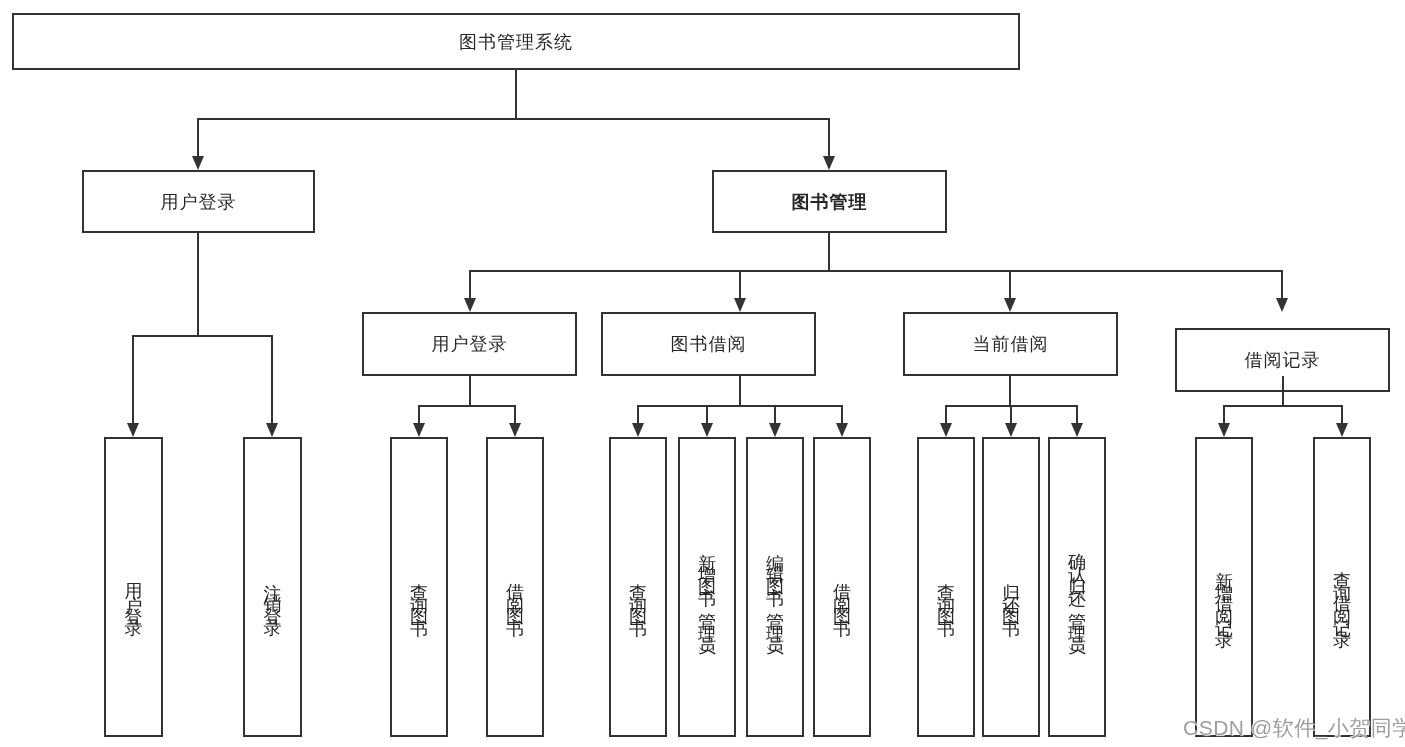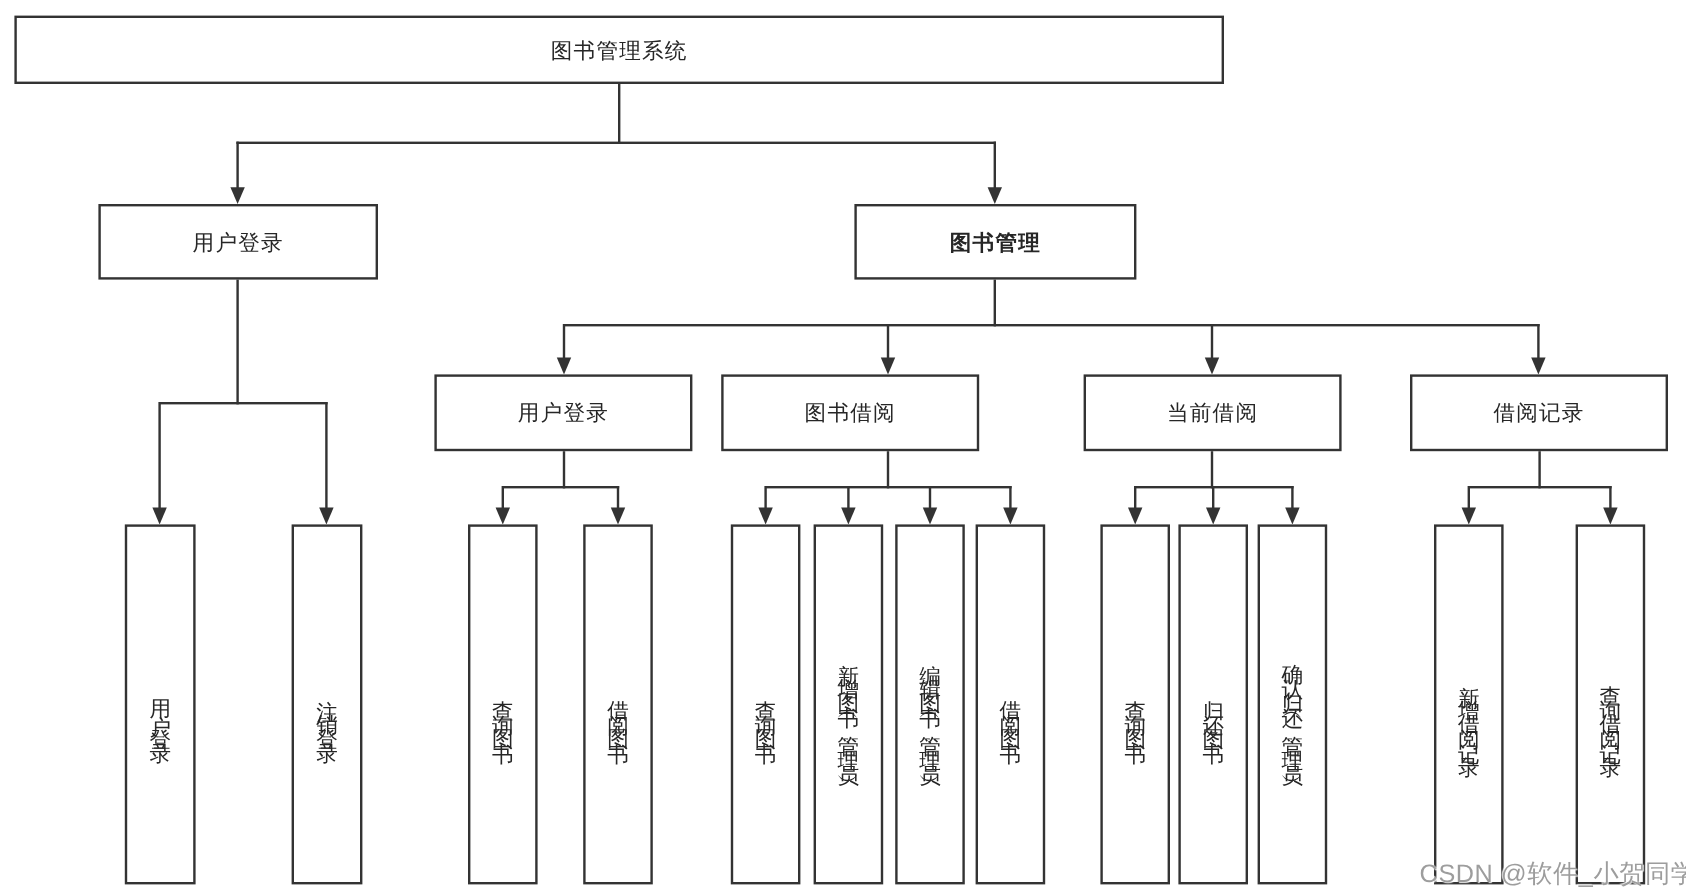--- a/index.html
+++ b/index.html
@@ -89,21 +89,21 @@
   <div class="vl" style="left:739px; top:270px; height:30px;"></div>
   <div class="ar" style="left:734px; top:298px;"></div>
   <div class="vl" style="left:1009px; top:270px; height:30px;"></div>
   <div class="ar" style="left:1004px; top:298px;"></div>
   <div class="vl" style="left:1281px; top:270px; height:30px;"></div>
   <div class="ar" style="left:1276px; top:298px;"></div>
 
   <div class="box" style="left:362px; top:312px; width:215px; height:64px;">用户登录</div>
   <div class="box" style="left:601px; top:312px; width:215px; height:64px;">图书借阅</div>
   <div class="box" style="left:903px; top:312px; width:215px; height:64px;">当前借阅</div>
-  <div class="box" style="left:1175px; top:312px; width:215px; height:64px;">借阅记录</div>
+  <div class="box" style="left:1175px; top:328px; width:215px; height:64px;">借阅记录</div>
 
   <div class="vl" style="left:469px; top:376px; height:31px;"></div>
   <div class="hl" style="left:419px; top:405px; width:97px;"></div>
   <div class="vl" style="left:418px; top:405px; height:20px;"></div>
   <div class="ar" style="left:413px; top:423px;"></div>
   <div class="vl" style="left:514px; top:405px; height:20px;"></div>
   <div class="ar" style="left:509px; top:423px;"></div>
 
   <div class="vl" style="left:739px; top:376px; height:31px;"></div>
   <div class="hl" style="left:638px; top:405px; width:205px;"></div>

